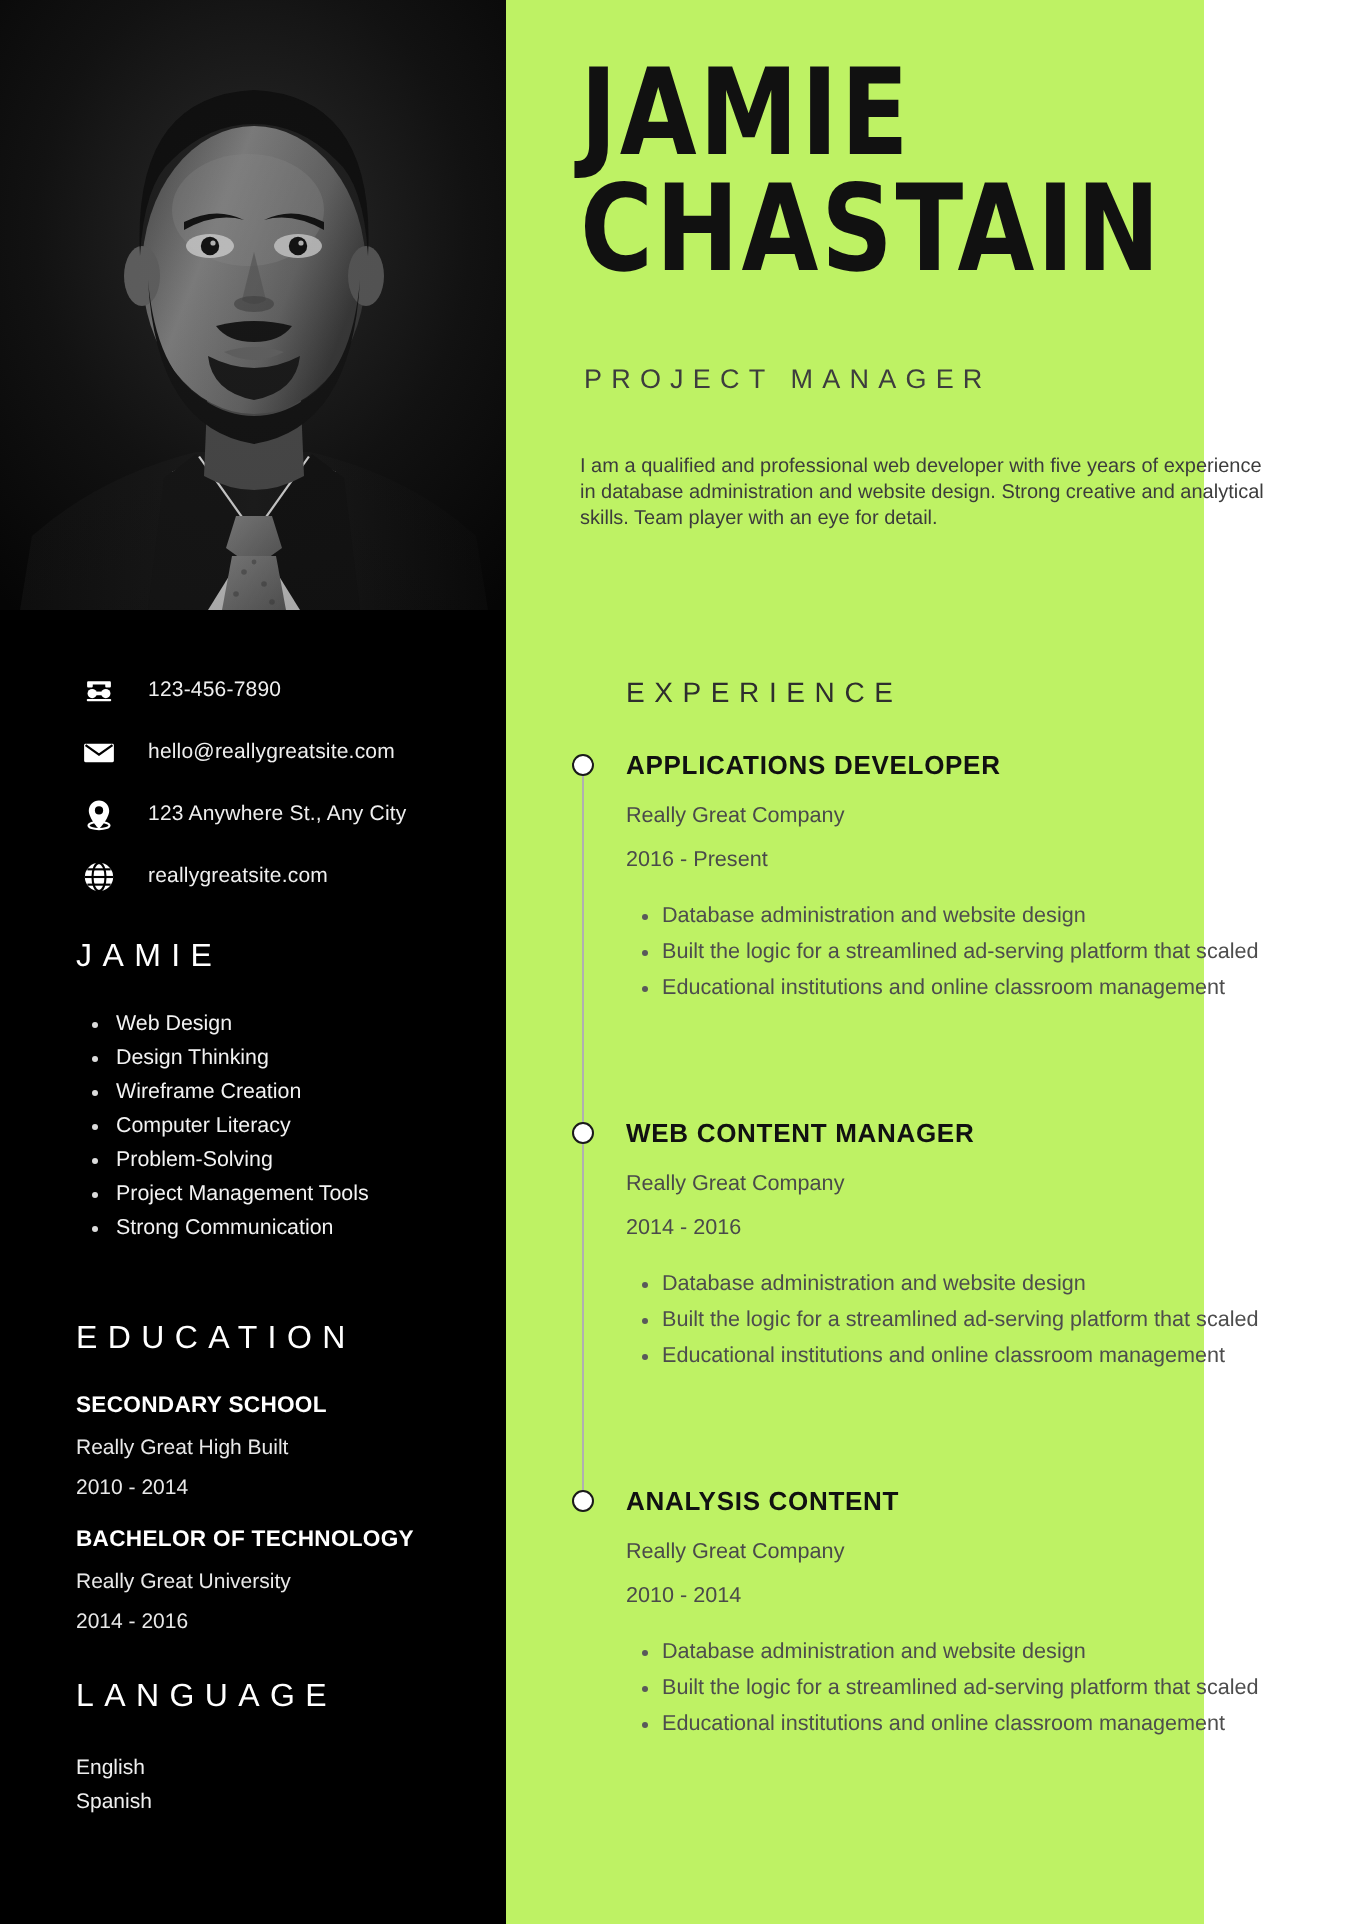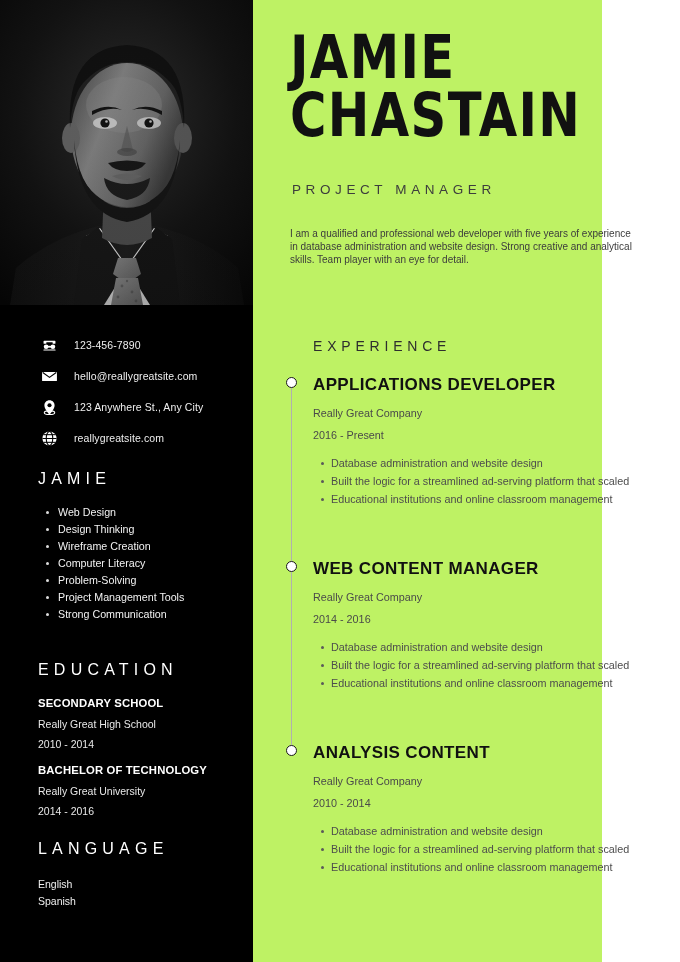--- a/index.html
+++ b/index.html
@@ -130,21 +130,21 @@
   .t-dot {
     position:absolute; left:33px;
     width:11px; height:11px;
     border:1.6px solid #1a1a1a;
     border-radius:50%;
     background:#ffffff;
   }
 
   .exp-item { position:absolute; left:60px; width:352px; }
   .exp-title {
-    color:#111111; font-size:17px; font-weight:bold;
+    color:#111111; font-size:13px; font-weight:bold;
     letter-spacing:.35px; margin-bottom:10px;
   }
   .exp-company { color:#4a4a4a; font-size:10.8px; line-height:16px; margin-bottom:6px; }
   .exp-date    { color:#4a4a4a; font-size:10.8px; line-height:16px; }
   .exp-bullets { margin-top:12px; padding-left:18px; }
   .exp-bullets li {
     color:#4d4d4d; font-size:10.8px; line-height:17px;
     margin-bottom:1px;
     list-style:none; position:relative; padding-left:0px;
   }
@@ -309,21 +309,21 @@
     <li>Computer Literacy</li>
     <li>Problem-Solving</li>
     <li>Project Management Tools</li>
     <li>Strong Communication</li>
   </ul>
 
   <div class="side-head" id="edu-head">EDUCATION</div>
   <div id="edu-list">
     <div class="edu-item">
       <div class="edu-deg">SECONDARY SCHOOL</div>
-      <div class="edu-school">Really Great High School</div>
+      <div class="edu-school">Really Great High Built</div>
       <div class="edu-date">2010 - 2014</div>
     </div>
     <div class="edu-item">
       <div class="edu-deg">BACHELOR OF TECHNOLOGY</div>
       <div class="edu-school">Really Great University</div>
       <div class="edu-date">2014 - 2016</div>
     </div>
   </div>
 
   <div class="side-head" id="lang-head">LANGUAGE</div>

